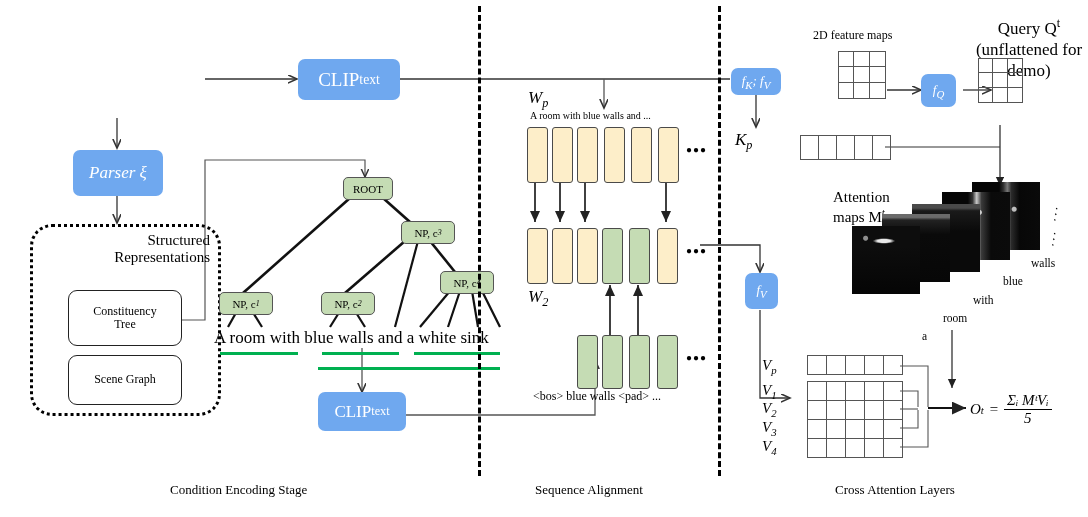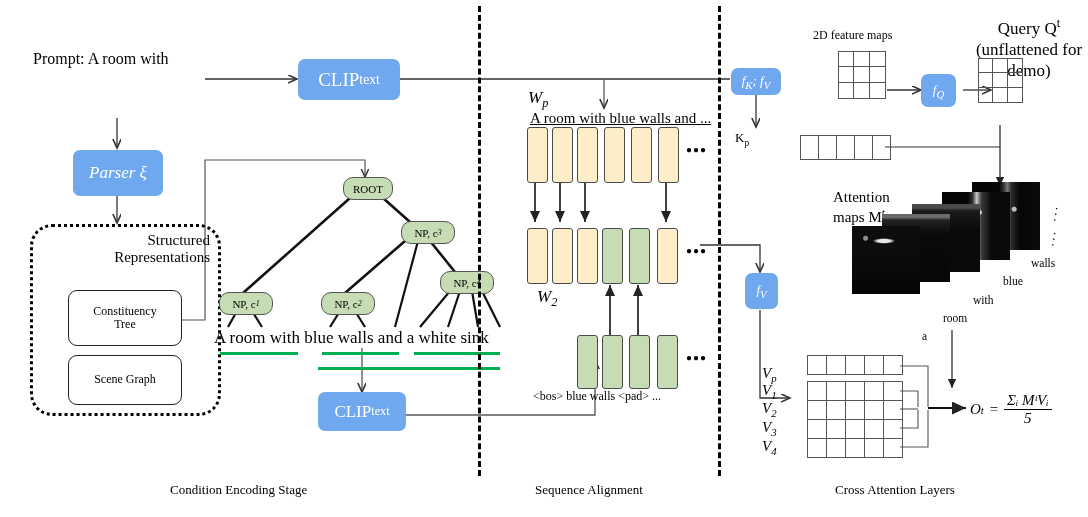--- a/index.html
+++ b/index.html
@@ -2,21 +2,21 @@
 <html><head>
 <meta charset="utf-8">
 <style>
   html,body{margin:0;padding:0;background:#fff;}
   body{width:1088px;height:517px;position:relative;overflow:hidden;
        font-family:"Liberation Serif", serif; color:#000;}
   .abs{position:absolute;}
   .blue-box{background:#6fa8ef;border-radius:7px;color:#fff;
             display:flex;align-items:center;justify-content:center;
             font-family:"Liberation Serif",serif;}
-  .green-node{background:#c5dcb4;border:1.5px solid #555;border-radius:10px;
+  .green-node{background:#c5dcb4;border:1.5px solid #555;border-radius:5px;
               display:flex;align-items:center;justify-content:center;
               font-size:11px;color:#000;}
   .white-node{background:#fff;border:1.6px solid #222;border-radius:9px;
               display:flex;align-items:center;justify-content:center;
               text-align:center;font-size:12px;line-height:1.1;}
   .dotted-box{border:3px dotted #000;border-radius:22px;}
   .tok{border:1.4px solid #4a4a4a;border-radius:3px;}
   .tok.y{background:#fdeec9;}
   .tok.g{background:#c5dcb4;}
   .vdash{border-left:3px dashed #000;}
@@ -106,21 +106,20 @@
 
   <path d="M900,366 L928,366 L928,407" fill="none" stroke="#555" stroke-width="1.1"></path>
   <path d="M900,391 L918,391 L918,407" fill="none" stroke="#555" stroke-width="1.1"></path>
   <path d="M900,409 L918,409" fill="none" stroke="#555" stroke-width="1.1"></path>
   <path d="M900,428 L918,428 L918,410" fill="none" stroke="#555" stroke-width="1.1"></path>
   <path d="M900,447 L928,447 L928,410" fill="none" stroke="#555" stroke-width="1.1"></path>
   <line x1="928" y1="408" x2="966" y2="408" stroke="#111" stroke-width="2" marker-end="url(#arb)"></line>
 </svg>
 
 <div class="abs" style="left:33px;top:48px;width:180px;font-size:16px;line-height:1.35;">
-  <div>Prompt: A room with</div>
 </div>
 
 <div class="abs blue-box" style="left:298px;top:59px;width:102px;height:41px;font-size:19px;">
   <span>CLIP</span>
     <span class="sub">text</span>
 </div>
 
 <div class="abs blue-box" style="left:73px;top:150px;width:90px;height:46px;font-size:17px;font-style:italic;">
   <span>Parser ξ</span>
 </div>
@@ -171,54 +170,54 @@
   <span>CLIP</span>
     <span class="sub">text</span>
 </div>
 
 <div class="abs vdash" style="left:478px;top:6px;height:470px;"></div>
 <div class="abs vdash" style="left:718px;top:6px;height:470px;"></div>
 
 <div class="abs" style="left:528px;top:88px;font-size:17px;font-style:italic;">
   <span>W</span><span class="sub">p</span>
 </div>
-<div class="abs" style="left:530px;top:110px;font-size:15px;white-space:nowrap;text-decoration:underline;">A room with blue walls and ...</div>
+<div class="abs" style="left:530px;top:110px;font-size:10px;white-space:nowrap;">A room with blue walls and ...</div>
 
 <div class="abs tok y" style="left:527px;top:127px;width:19px;height:54px;"></div>
 <div class="abs tok y" style="left:552px;top:127px;width:19px;height:54px;"></div>
 <div class="abs tok y" style="left:577px;top:127px;width:19px;height:54px;"></div>
 <div class="abs tok y" style="left:604px;top:127px;width:19px;height:54px;"></div>
 <div class="abs tok y" style="left:631px;top:127px;width:19px;height:54px;"></div>
 <div class="abs tok y" style="left:658px;top:127px;width:19px;height:54px;"></div>
 <div class="abs" style="left:686px;top:144px;font-size:10px;letter-spacing:1px;">●●●</div>
 
 <div class="abs tok y" style="left:527px;top:228px;width:19px;height:54px;"></div>
 <div class="abs tok y" style="left:552px;top:228px;width:19px;height:54px;"></div>
 <div class="abs tok y" style="left:577px;top:228px;width:19px;height:54px;"></div>
 <div class="abs tok g" style="left:602px;top:228px;width:19px;height:54px;"></div>
 <div class="abs tok g" style="left:629px;top:228px;width:19px;height:54px;"></div>
 <div class="abs tok y" style="left:657px;top:228px;width:19px;height:54px;"></div>
 <div class="abs" style="left:686px;top:245px;font-size:10px;letter-spacing:1px;">●●●</div>
 
-<div class="abs" style="left:528px;top:287px;font-size:17px;font-style:italic;margin-left:9px;">
+<div class="abs" style="left:528px;top:287px;font-size:17px;font-style:italic;">
   <span>W</span><span class="sub">2</span>
 </div>
 
 <div class="abs tok g" style="left:577px;top:335px;width:19px;height:52px;"></div>
 <div class="abs tok g" style="left:602px;top:335px;width:19px;height:52px;"></div>
 <div class="abs tok g" style="left:629px;top:335px;width:19px;height:52px;"></div>
 <div class="abs tok g" style="left:657px;top:335px;width:19px;height:52px;"></div>
 <div class="abs" style="left:686px;top:352px;font-size:10px;letter-spacing:1px;">●●●</div>
 <div class="abs" style="left:533px;top:389px;font-size:12px;white-space:nowrap;">&lt;bos&gt; blue walls &lt;pad&gt; ...</div>
 
 <div class="abs blue-box" style="left:731px;top:68px;width:50px;height:27px;font-size:13px;font-style:italic;">
   <span><i>f<sub>K</sub>; f<sub>V</sub></i></span>
 </div>
 
-<div class="abs" style="left:735px;top:130px;font-size:13px;">
+<div class="abs" style="left:735px;top:130px;font-size:17px;font-style:italic;">
   <span>K</span><span class="sub">p</span>
 </div>
 
 <div class="abs" style="left:800px;top:135px;display:flex;">
   <div style="width:17px;height:23px;border:1.2px solid #555;"></div>
   <div style="width:17px;height:23px;border:1.2px solid #555;border-left:none;"></div>
   <div style="width:17px;height:23px;border:1.2px solid #555;border-left:none;"></div>
   <div style="width:17px;height:23px;border:1.2px solid #555;border-left:none;"></div>
   <div style="width:17px;height:23px;border:1.2px solid #555;border-left:none;"></div>
 </div>
@@ -295,21 +294,21 @@
 <div class="abs" style="left:973px;top:294px;font-size:11.5px;">with</div>
 <div class="abs" style="left:1003px;top:275px;font-size:11.5px;">blue</div>
 <div class="abs" style="left:1031px;top:257px;font-size:11.5px;">walls</div>
 <div class="abs" style="left:1048px;top:232px;font-size:12px;transform:rotate(-35deg);">⋰</div>
 <div class="abs" style="left:1050px;top:207px;font-size:12px;transform:rotate(-35deg);">⋰</div>
 
 <div class="abs blue-box" style="left:745px;top:273px;width:33px;height:36px;font-size:13px;font-style:italic;">
   <span><i>f<sub>V</sub></i></span>
 </div>
 
-<div class="abs" style="left:762px;top:357px;font-size:15px;font-style:italic;margin-top:8px;">
+<div class="abs" style="left:762px;top:357px;font-size:15px;font-style:italic;">
   <span>V</span><span class="sub">p</span>
 </div>
 <div class="abs" style="left:762px;top:382px;font-size:15px;font-style:italic;">
   <span>V</span><span class="sub">1</span>
 </div>
 <div class="abs" style="left:762px;top:400px;font-size:15px;font-style:italic;">
   <span>V</span><span class="sub">2</span>
 </div>
 <div class="abs" style="left:762px;top:419px;font-size:15px;font-style:italic;">
   <span>V</span><span class="sub">3</span>

